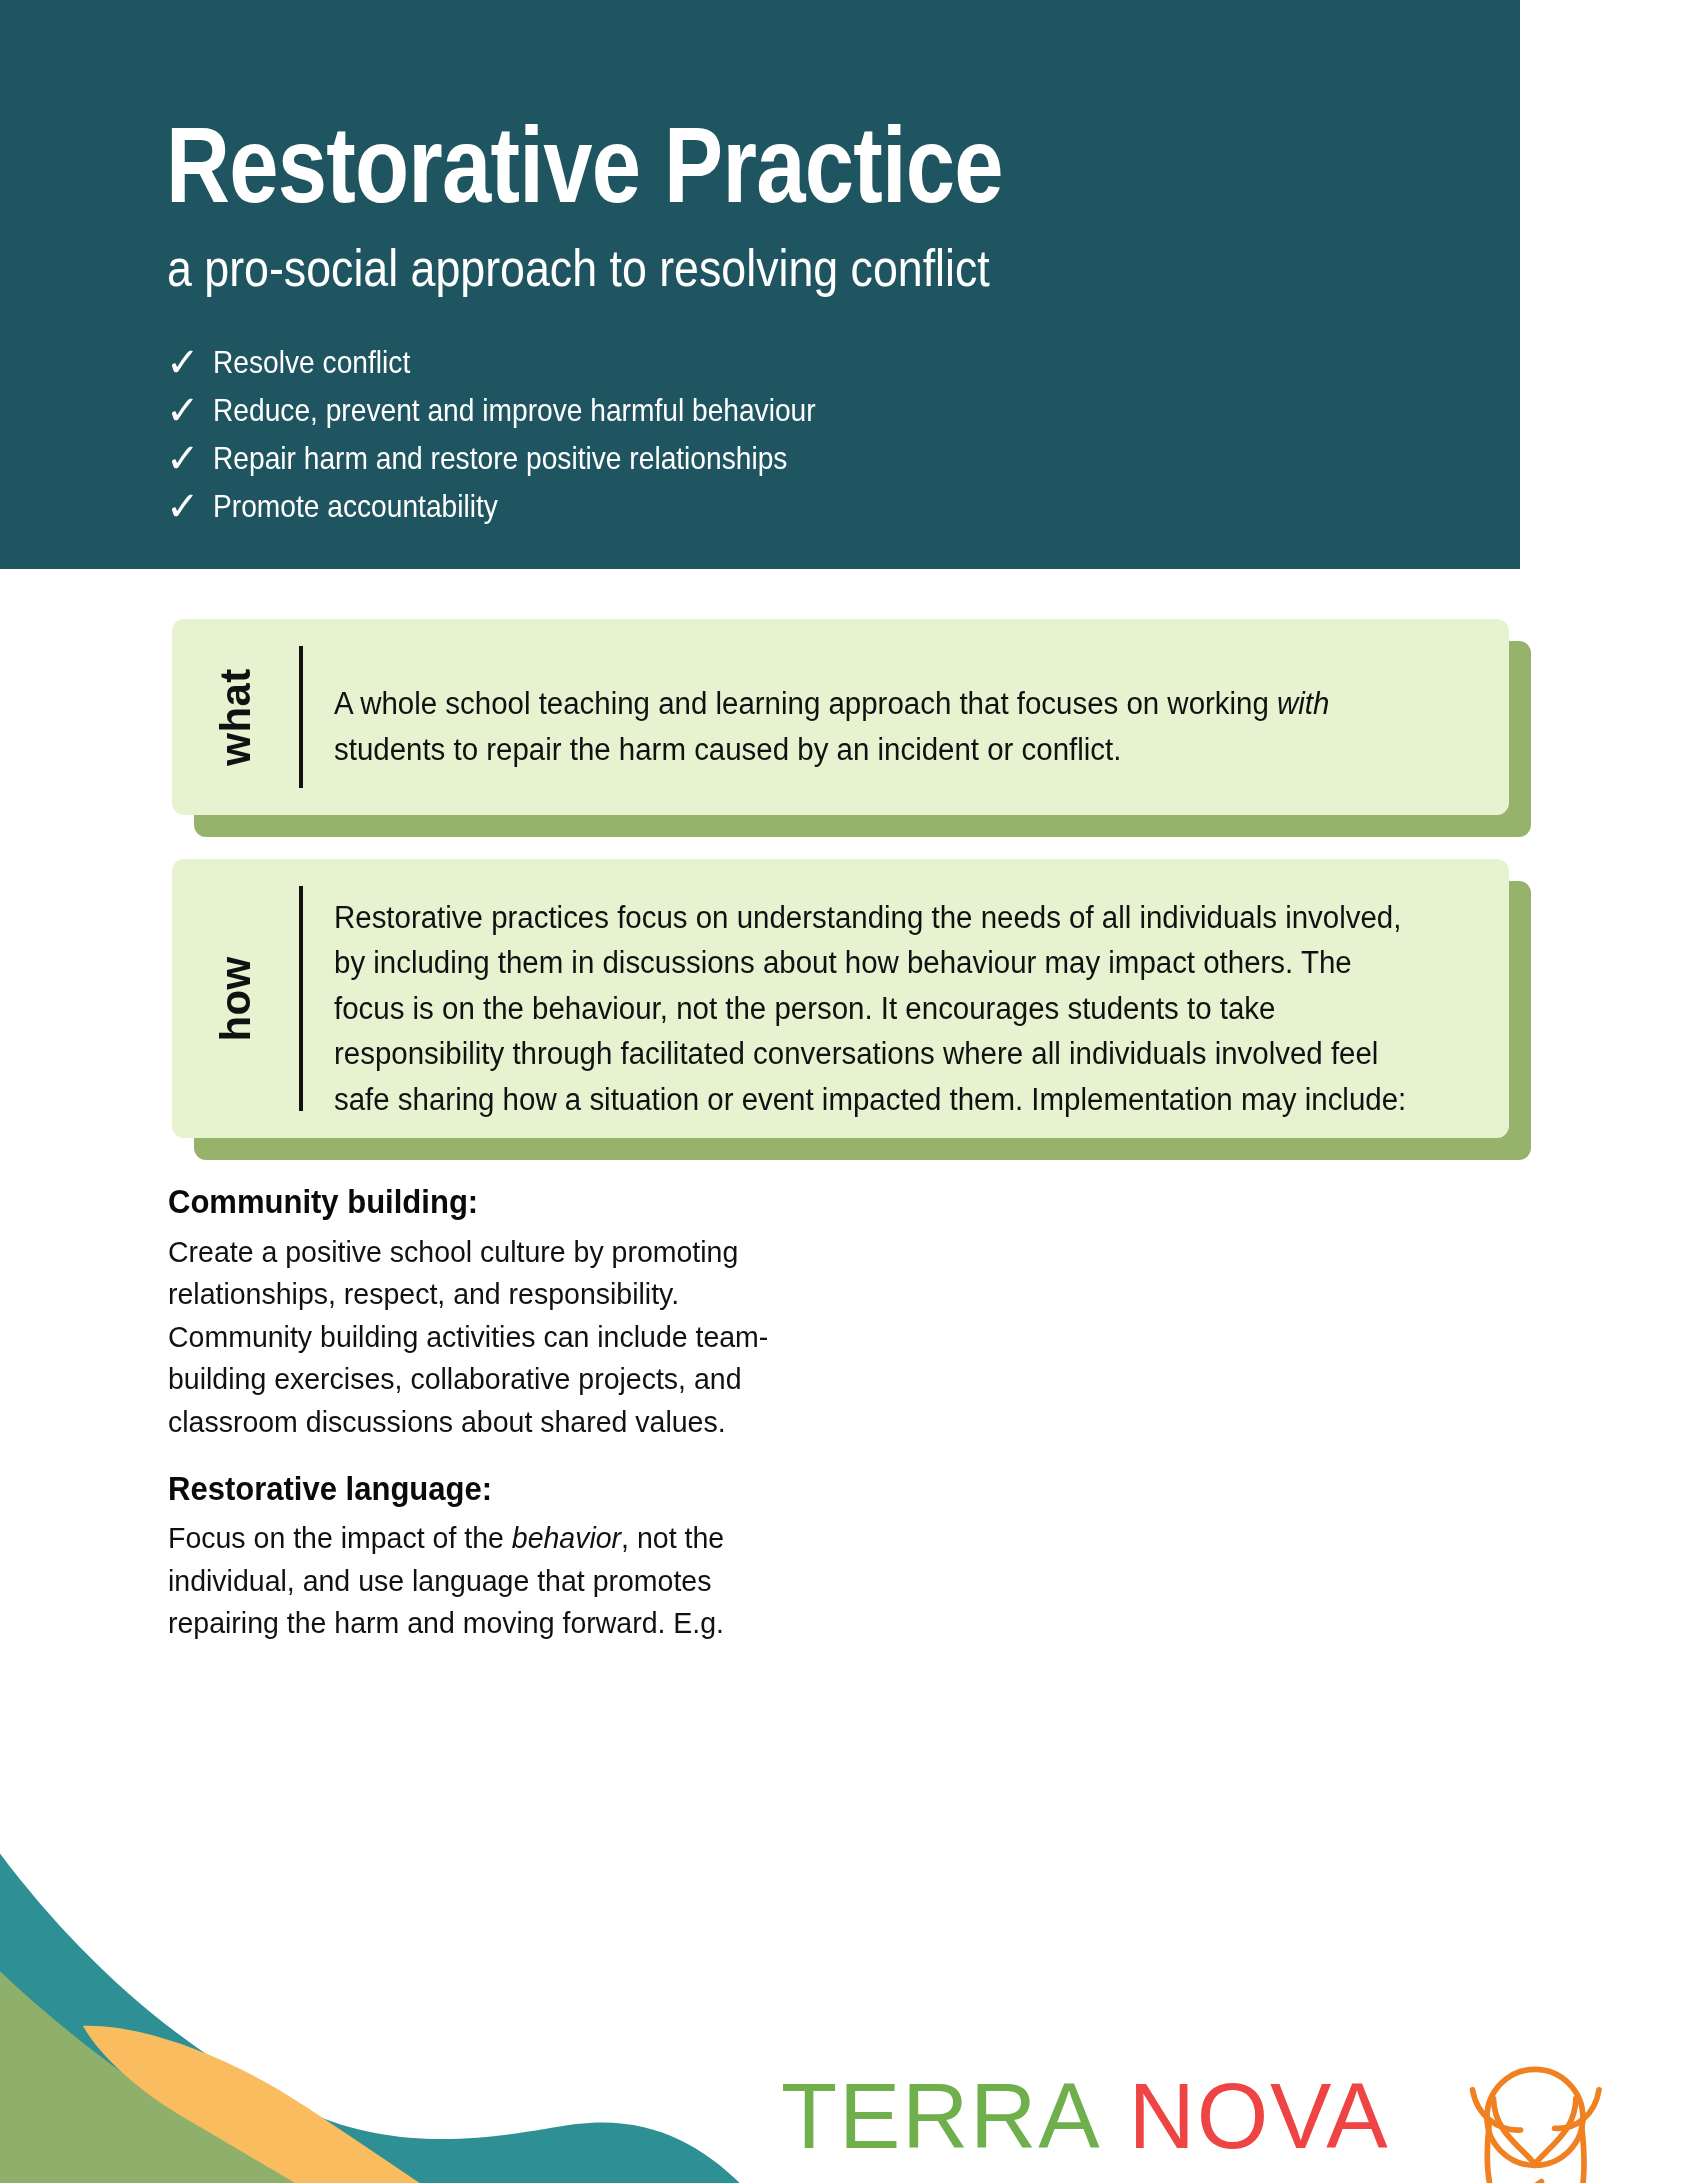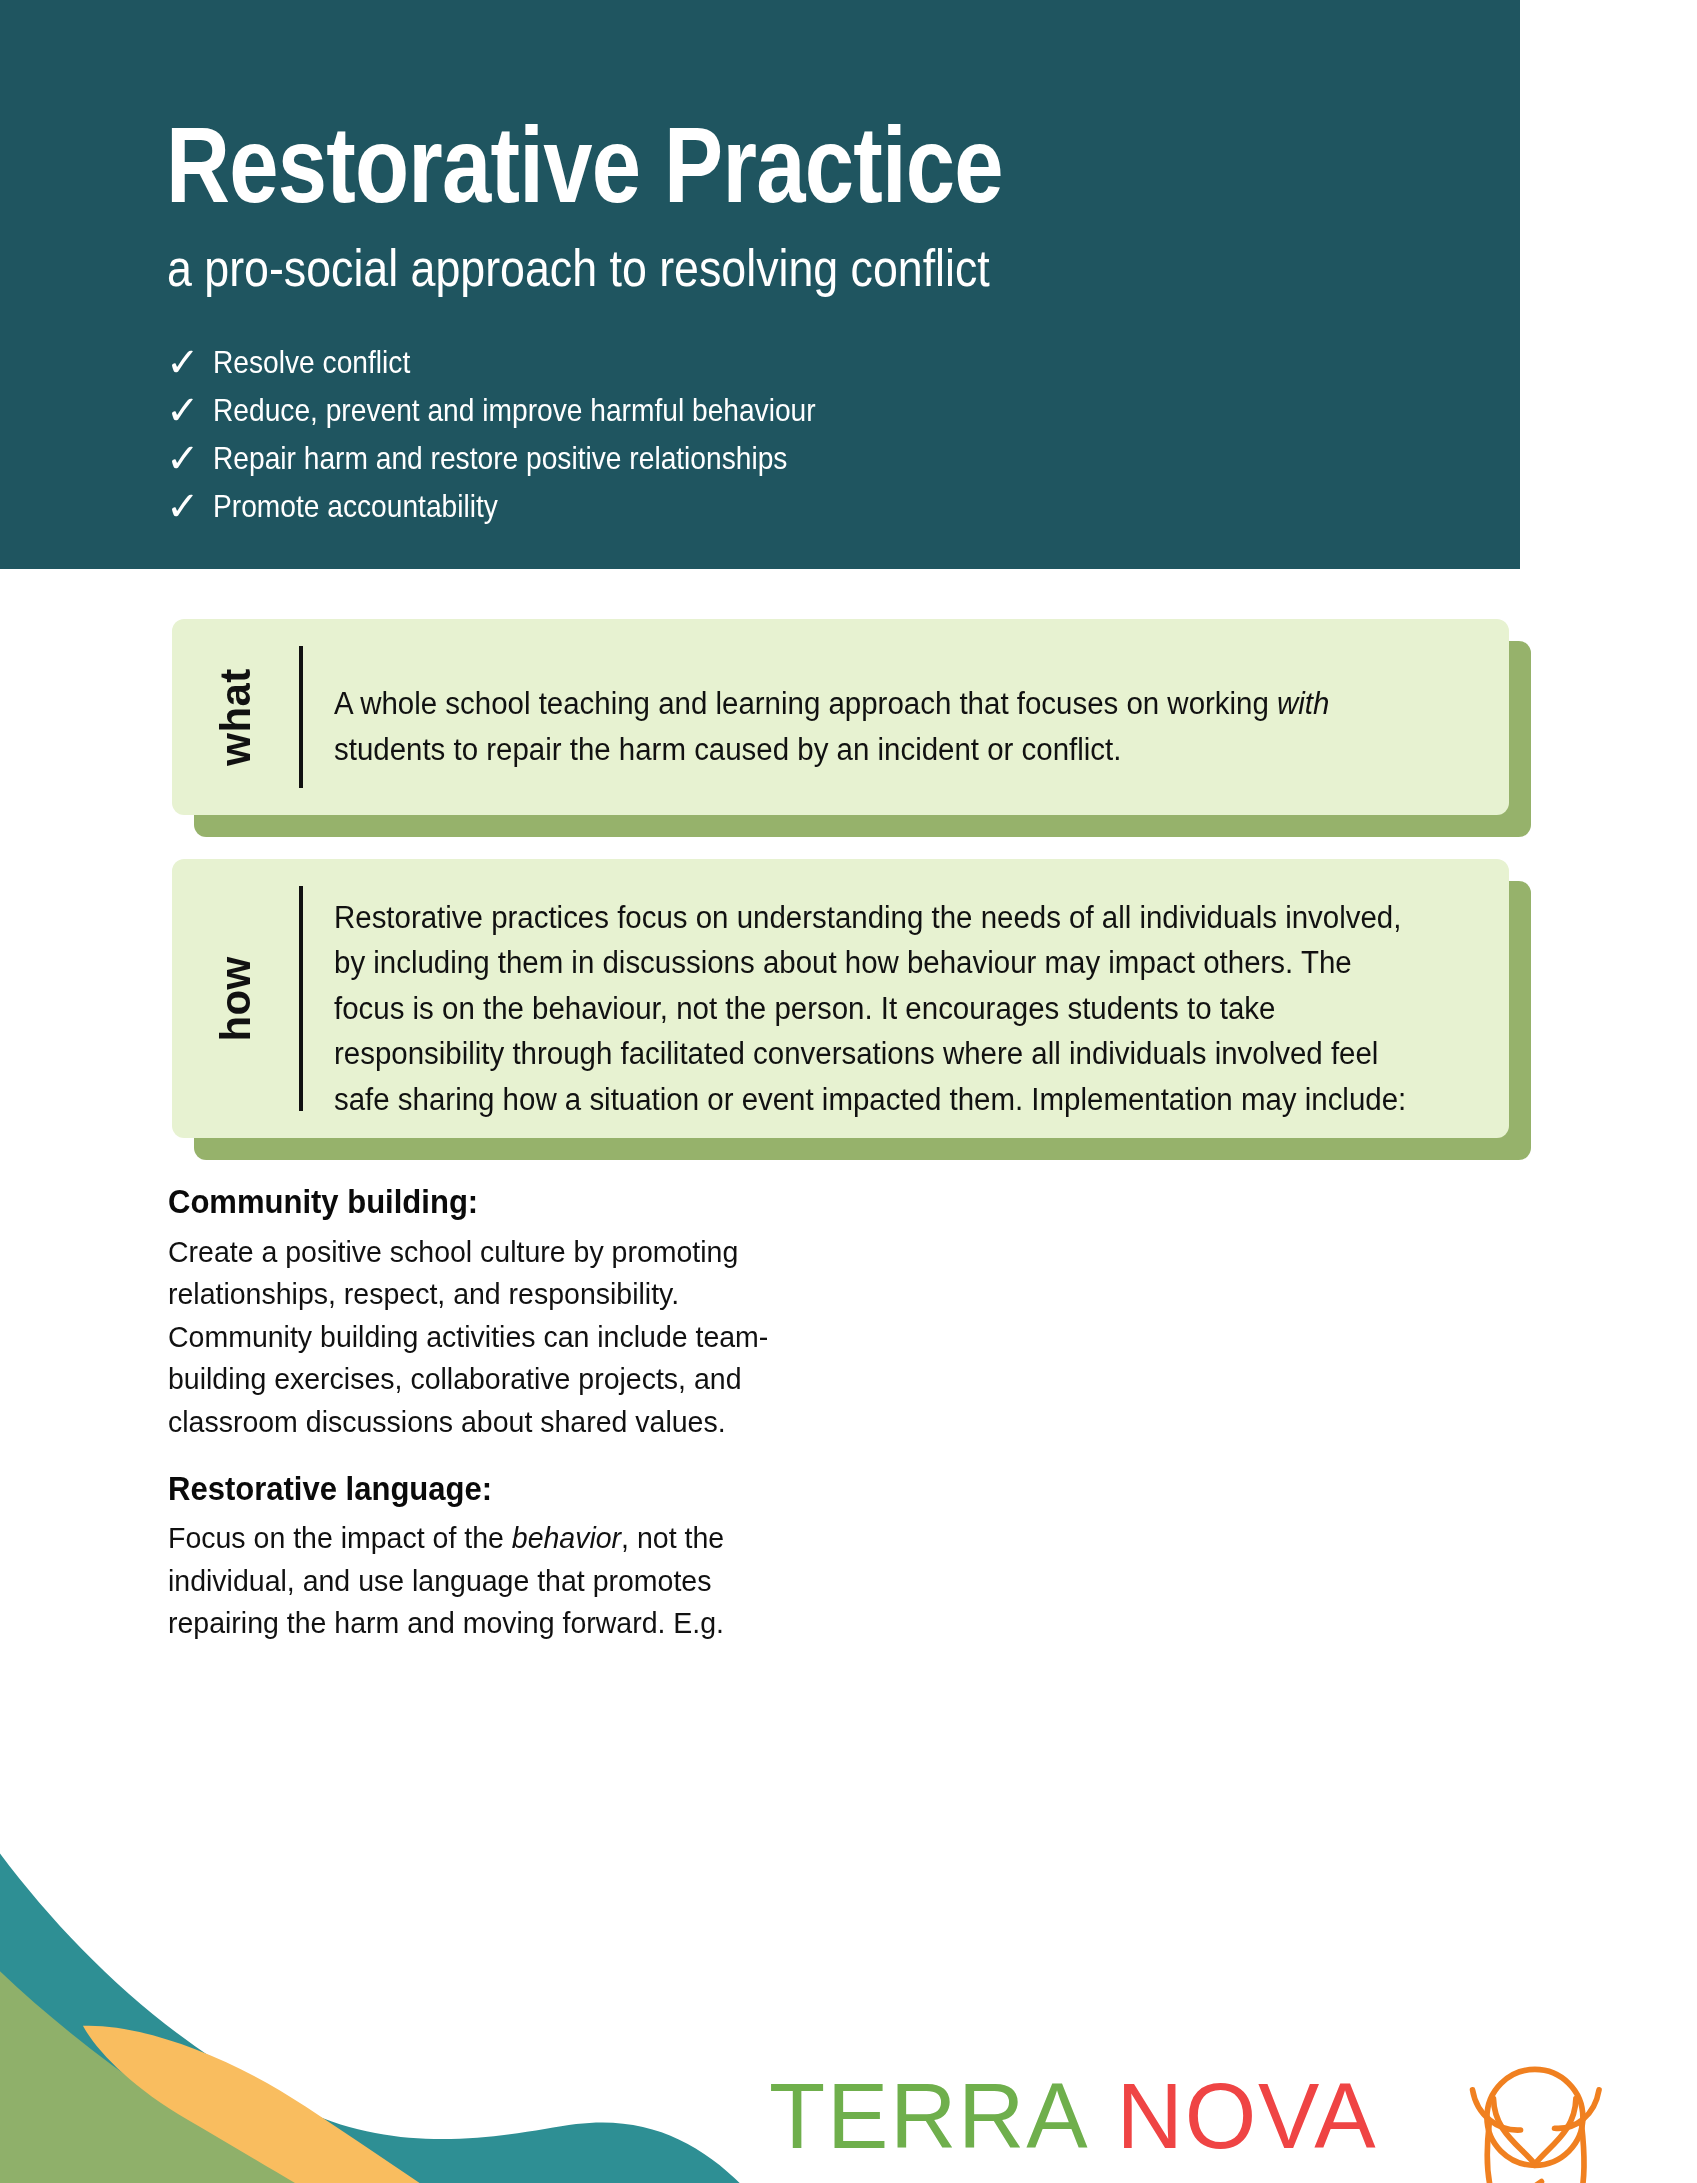--- a/index.html
+++ b/index.html
@@ -214,21 +214,21 @@
   .logo-wordmark {
     position: absolute;
     left: 0; top: 0;
     font-size: 92px;
     line-height: 1;
     font-family: "Liberation Sans Narrow", "Liberation Sans", sans-serif;
     font-weight: 300;
     letter-spacing: 1.7px;
     white-space: nowrap;
   }
-  .logo-terra { color: #6FAF4C; }
+  .logo-terra { color: #6FAF4C; margin-left: 12px; }
   .logo-nova  { color: #2E7F91; }
   .logo-owl {
     position: absolute;
     right: 0; top: -15.3px;
     width: 205px; height: 205px;
   }
 </style>
 </head>
 <body>
 

